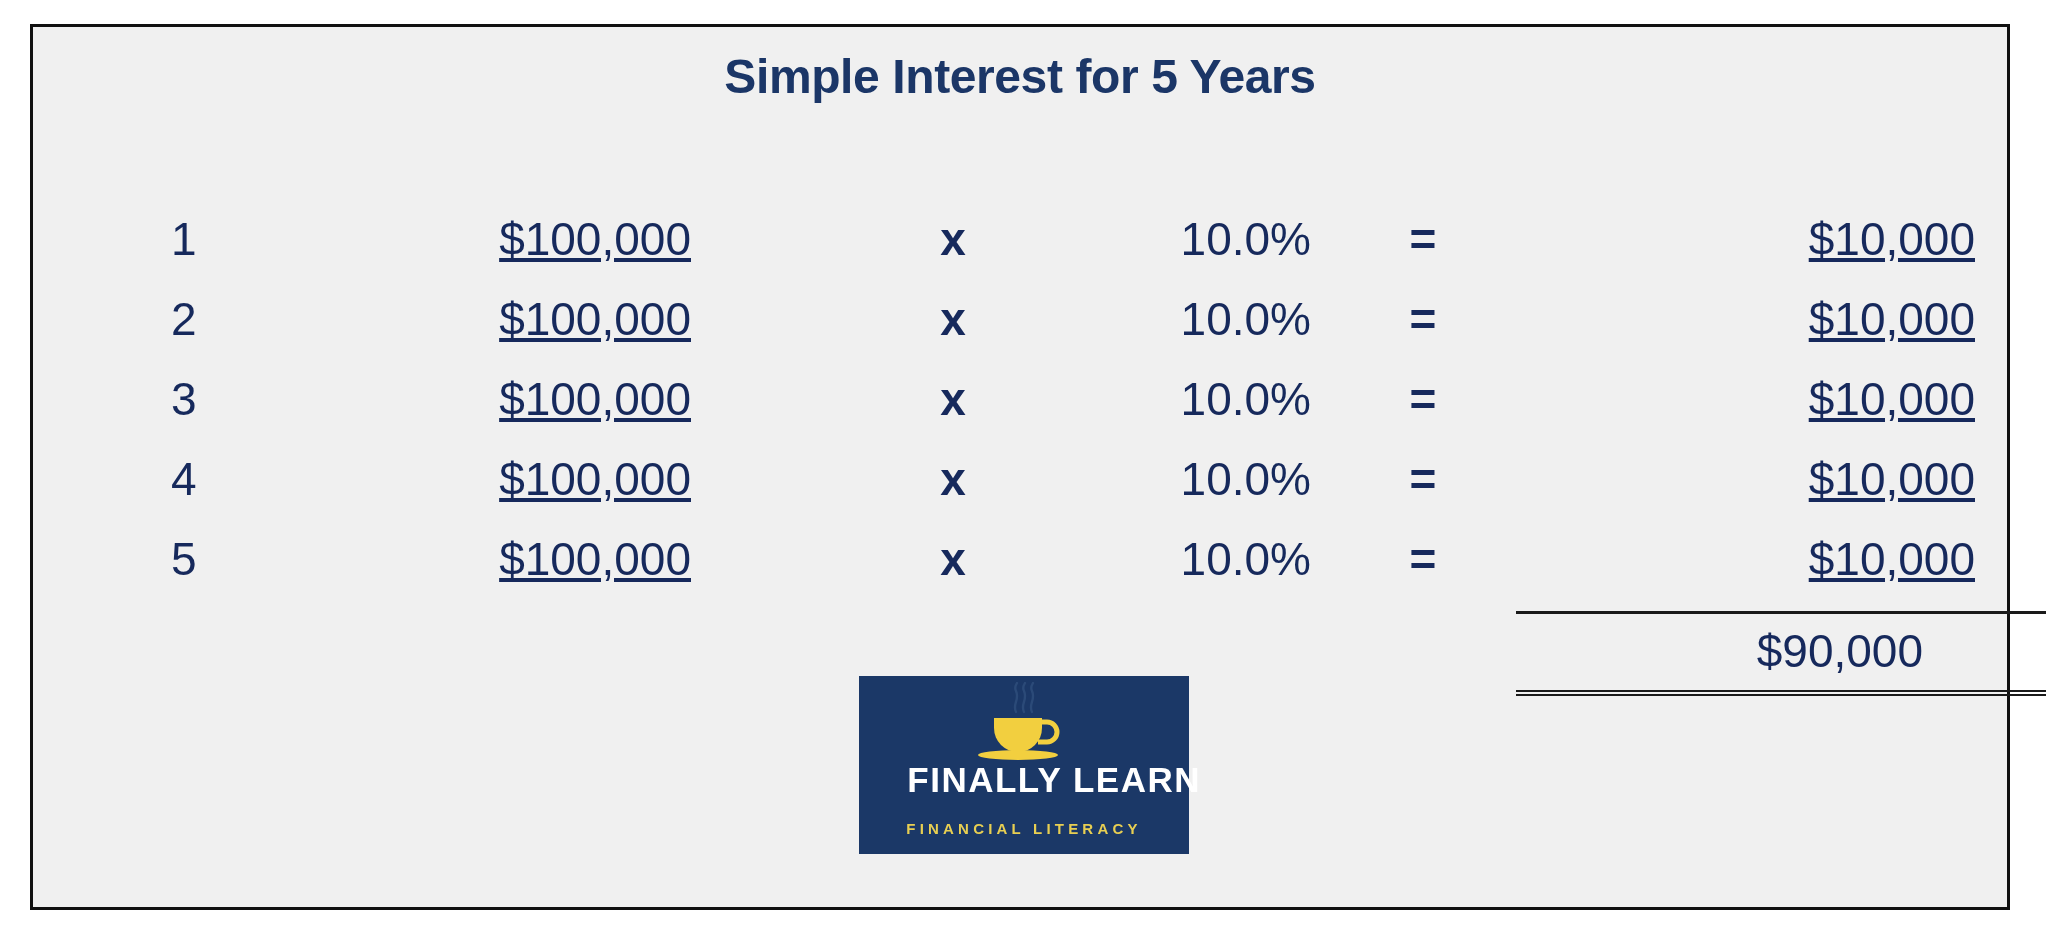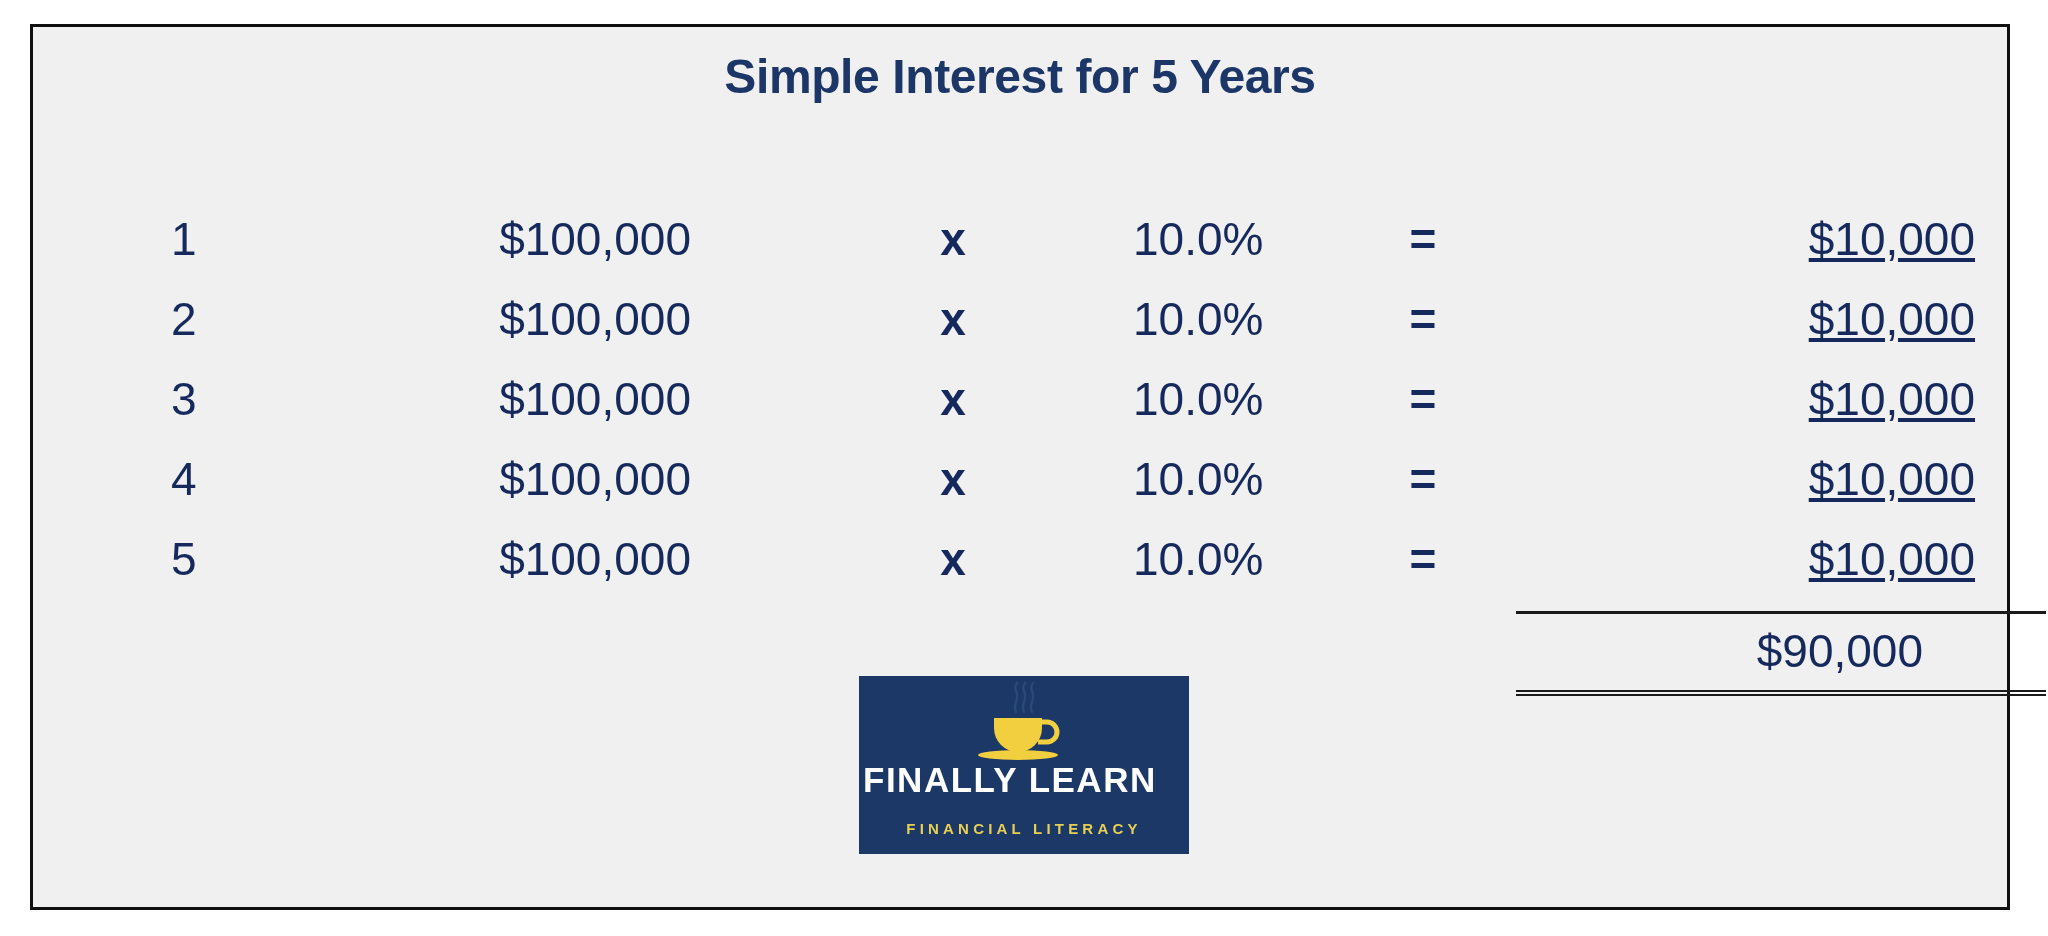--- a/index.html
+++ b/index.html
@@ -53,23 +53,23 @@
     height: 80px;
   }
   .cell {
     position: absolute;
     font-size: 46px;
     color: #16295c;
     line-height: 80px;
     white-space: nowrap;
   }
   .c-year      { left: 138px;  width: 120px;  text-align: left; }
-  .c-principal { left: 258px;  width: 400px;  text-align: right; }
+  .c-principal { left: 258px;  width: 400px;  text-align: right; text-decoration: underline; }
   .c-op        { left: 860px;  width: 120px;  text-align: center; font-weight: bold; }
-  .c-rate      { left: 1100px; width: 210px;  }
+  .c-rate      { left: 1068px; width: 210px;  text-align: right; }
   .c-eq        { left: 1340px; width: 100px;  text-align: center; font-weight: bold; }
   .c-result    { left: 1592px; width: 350px;  text-align: right; text-decoration: underline; }
 
   
   #totals-block {
     position: absolute;
     left: 1483px;
     top: 584px;
     width: 530px;
   }
@@ -118,24 +118,24 @@
     top: 6px;
     width: 100%;
     height: 80px;
   }
   #logo-cup-svg {
     display: block;
     margin: 0 auto;
   }
   #logo-wordmark {
     position: absolute;
-    left: 4px;
+    left: 12px;
     top: 84px;
     width: 100%;
-    text-align: left;
+    text-align: right;
     font-size: 35px;
     font-weight: bold;
     color: #ffffff;
     letter-spacing: 1.5px;
     white-space: nowrap;
   }
   #logo-tagline {
     position: absolute;
     left: 0;
     top: 128px;

